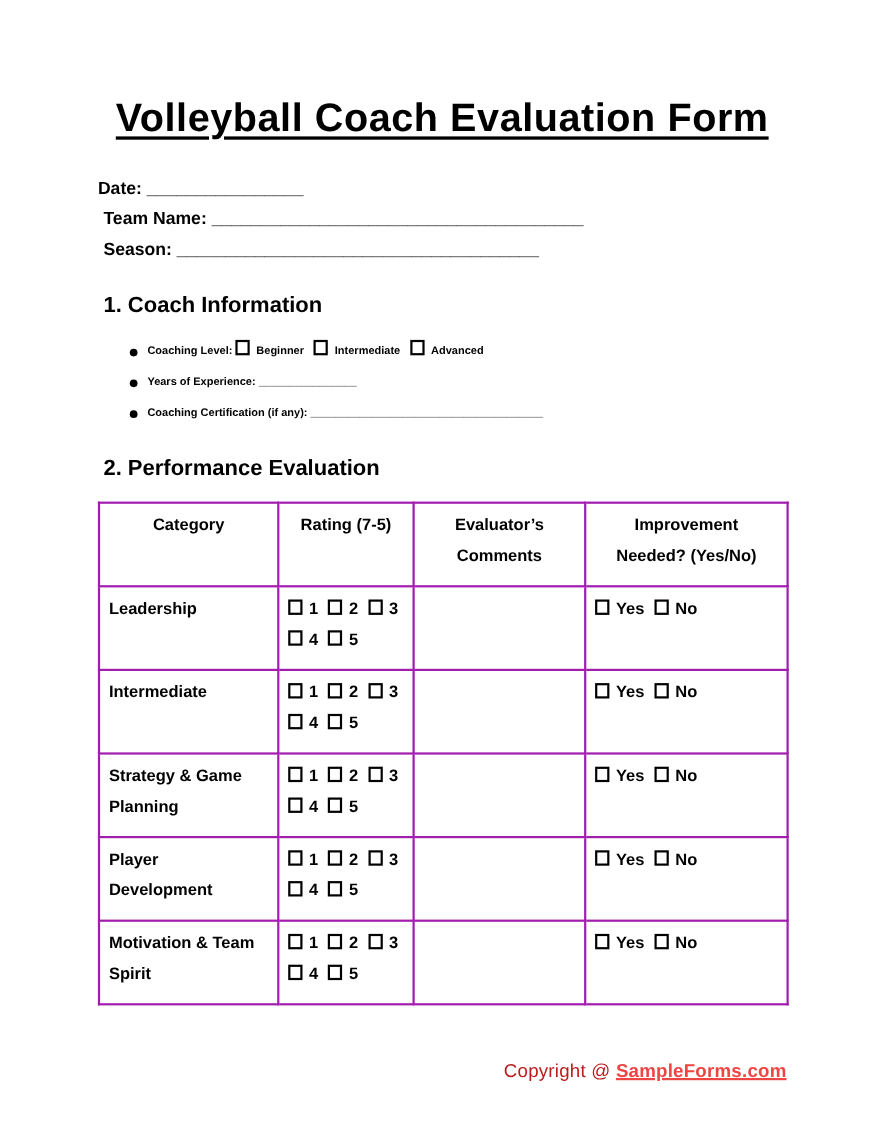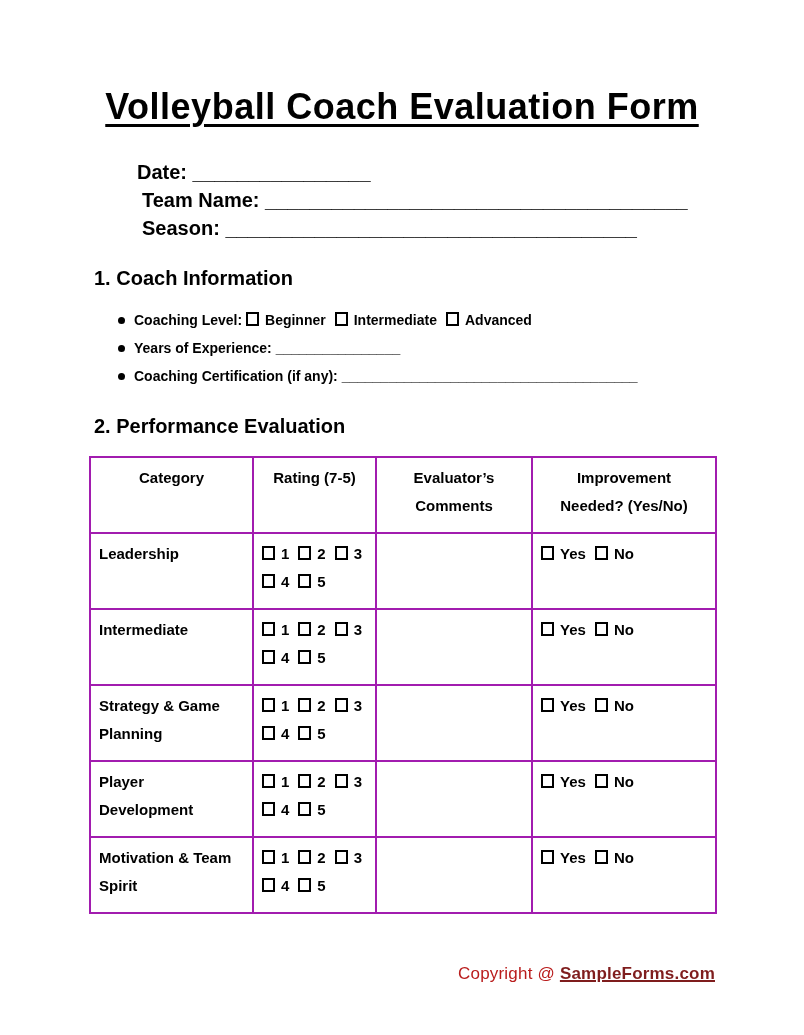--- a/index.html
+++ b/index.html
@@ -21,38 +21,37 @@
     text-align: center;
     font-size: 36px;
     font-weight: 700;
     letter-spacing: 0.5px;
     text-decoration: underline;
     text-decoration-thickness: 3px;
     text-underline-offset: 5px;
   }
   .fields {
     margin-top: 30px;
-    font-size: 20px;
+    font-size: 16px;
     font-weight: 700;
     line-height: 28px;
-    margin-left: 48px;
   }
   .indent { padding-left: 5px; }
   .section-heading {
     margin: 22px 0 0 0;
     font-size: 20px;
     font-weight: 700;
     line-height: 28px;
     padding-left: 5px;
   }
   .bullet-list {
     list-style: none;
     margin: 14px 0 0 0;
     padding: 0;
-    font-size: 14px;
+    font-size: 10px;
     font-weight: 700;
     line-height: 28px;
   }
   .bullet-list li {
     position: relative;
     padding-left: 45px;
   }
   .bullet-list li::before {
     content: "";
     position: absolute;
@@ -219,16 +218,16 @@
             <div class="rating-line"><span class="cb-opt"><span class="cb"></span><span>4</span></span><span class="cb-opt"><span class="cb"></span><span>5</span></span></div>
           </td>
           <td></td>
           <td><span class="cb-opt"><span class="cb"></span><span>Yes</span></span><span class="cb-opt"><span class="cb"></span><span>No</span></span></td>
         </tr>
       </tbody>
   </table>
 
   <div class="footer">
     <span class="copyright-text">Copyright @</span>
-    <a class="footer-link" style="color: #7f1d1d;">SampleForms.com</a>
+    <a class="footer-link" style="color: #ef4444;">SampleForms.com</a>
   </div>
 
 </div>
 
 </body></html>

